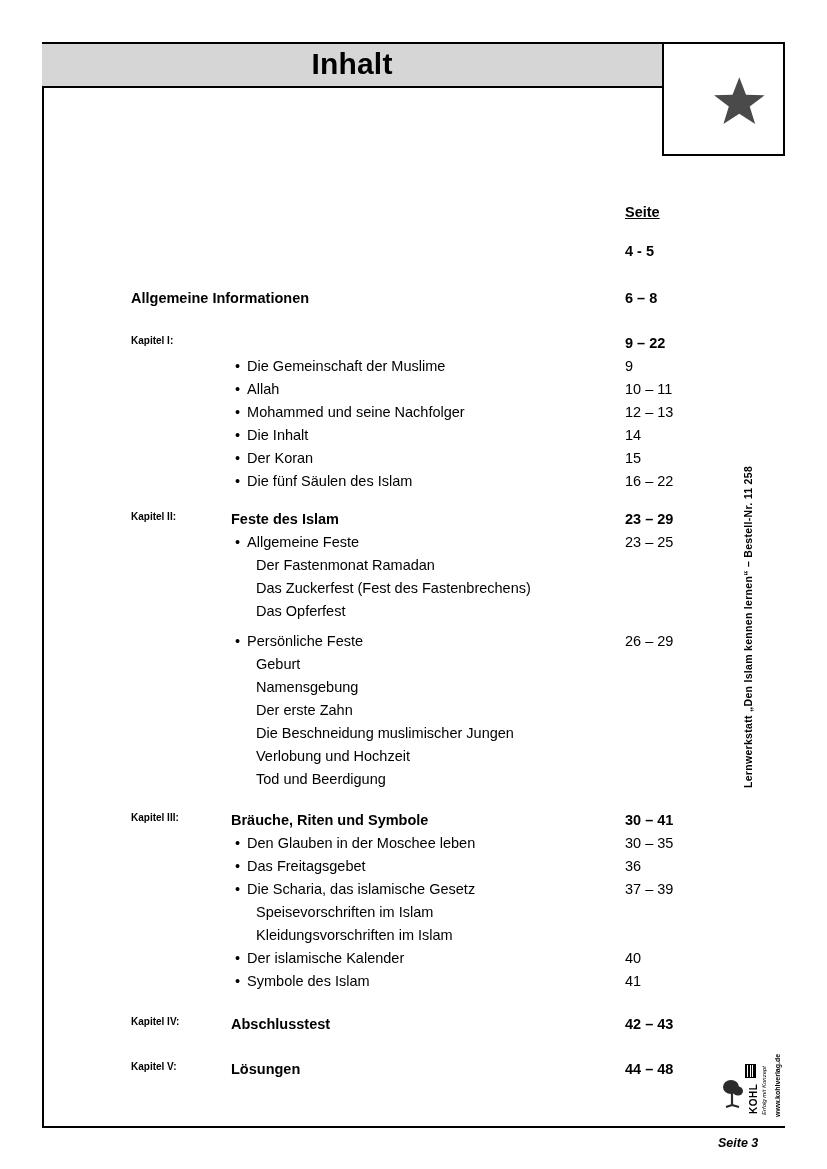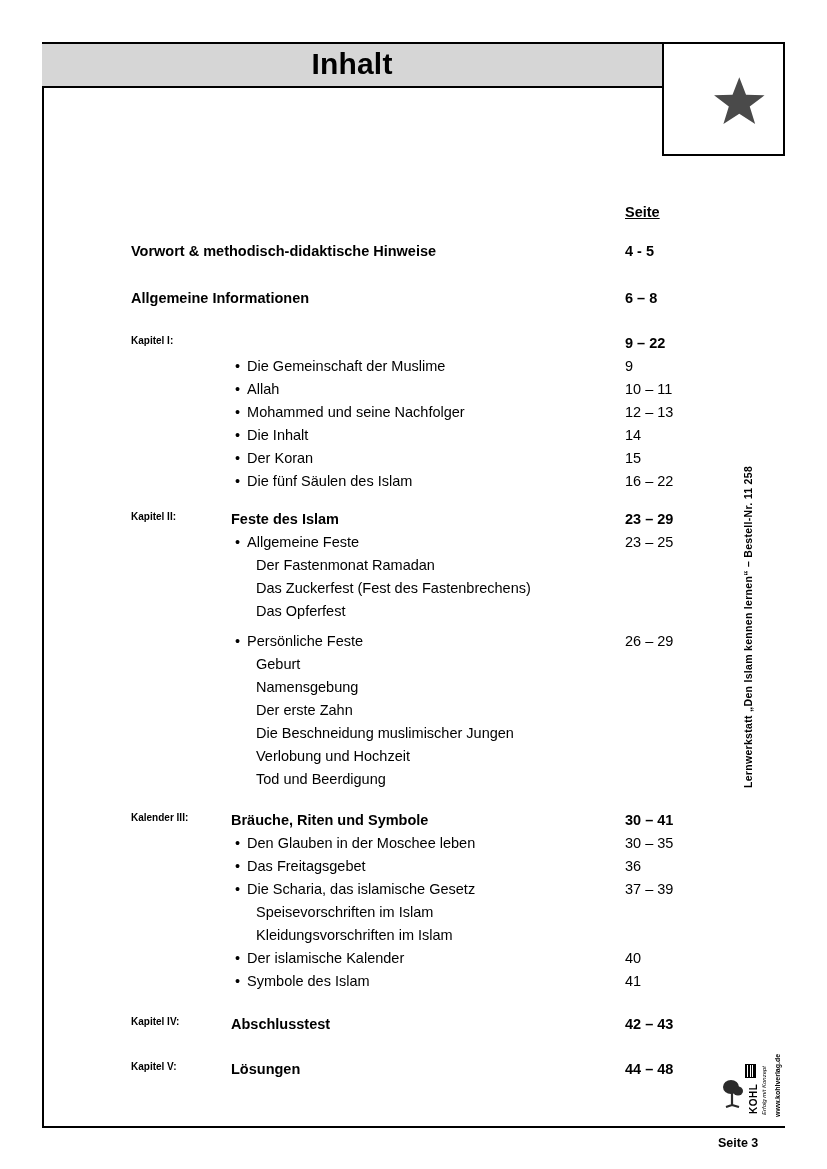--- a/index.html
+++ b/index.html
@@ -167,20 +167,21 @@
     font-weight: bold;
   }
 
   
   #footer-page {
     position: absolute;
     left: 718px;
     top: 1136px;
     font-size: 12.5px;
     font-weight: bold;
+    font-style: italic;
   }
 </style>
 </head>
 <body>
 
 <div id="page-frame"></div>
 
 <div id="header-band"></div>
 <div id="page-title">Inhalt</div>
 
@@ -193,21 +194,20 @@
   </span>
 </div>
 
 <div id="toc">
 
   <div class="toc-row" style="position:absolute; left:0; top:204px;">
     <span class="col-pages" style="font-weight:bold; text-decoration:underline;">Seite</span>
   </div>
   <div id="toc-rows">
       <div class="toc-row lvl-main" style="position: absolute; left: 0px; top: 243px;">
-        <span class="col-label">Vorwort &amp; methodisch-didaktische Hinweise</span>
         <span class="col-pages">4 -   5</span>
       </div>
       <div class="toc-row lvl-main" style="position: absolute; left: 0px; top: 290px;">
         <span class="col-label">Allgemeine Informationen</span>
         <span class="col-pages">6 –  8</span>
       </div>
       <div class="toc-row lvl-chap" style="position: absolute; left: 0px; top: 335px;">
         <span class="col-kap">Kapitel I:</span>
         <span class="col-pages">9 – 22</span>
       </div>
@@ -269,21 +269,21 @@
       <div class="toc-row lvl-sub" style="position: absolute; left: 0px; top: 725px;">
         <span class="col-label">Die Beschneidung muslimischer Jungen</span>
       </div>
       <div class="toc-row lvl-sub" style="position: absolute; left: 0px; top: 748px;">
         <span class="col-label">Verlobung und Hochzeit</span>
       </div>
       <div class="toc-row lvl-sub" style="position: absolute; left: 0px; top: 771px;">
         <span class="col-label">Tod und Beerdigung</span>
       </div>
       <div class="toc-row lvl-chap" style="position: absolute; left: 0px; top: 812px;">
-        <span class="col-kap">Kalender III:</span>
+        <span class="col-kap">Kapitel III:</span>
         <span class="col-label">Bräuche, Riten und Symbole</span>
         <span class="col-pages">30 – 41</span>
       </div>
       <div class="toc-row lvl-bullet" style="position: absolute; left: 0px; top: 835px;">
         <span class="col-label"><span class="bullet-mark">•</span><span>Den Glauben in der Moschee leben</span></span>
         <span class="col-pages">30 – 35</span>
       </div>
       <div class="toc-row lvl-bullet" style="position: absolute; left: 0px; top: 858px;">
         <span class="col-label"><span class="bullet-mark">•</span><span>Das Freitagsgebet</span></span>
         <span class="col-pages">36</span>

